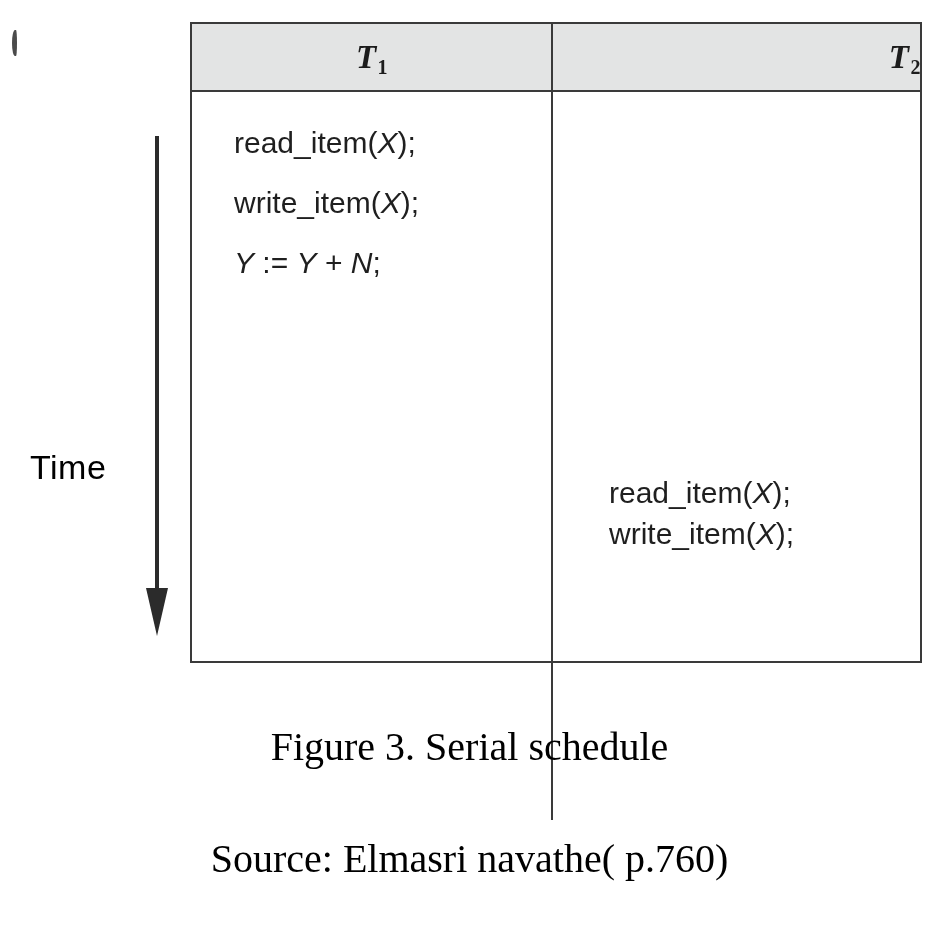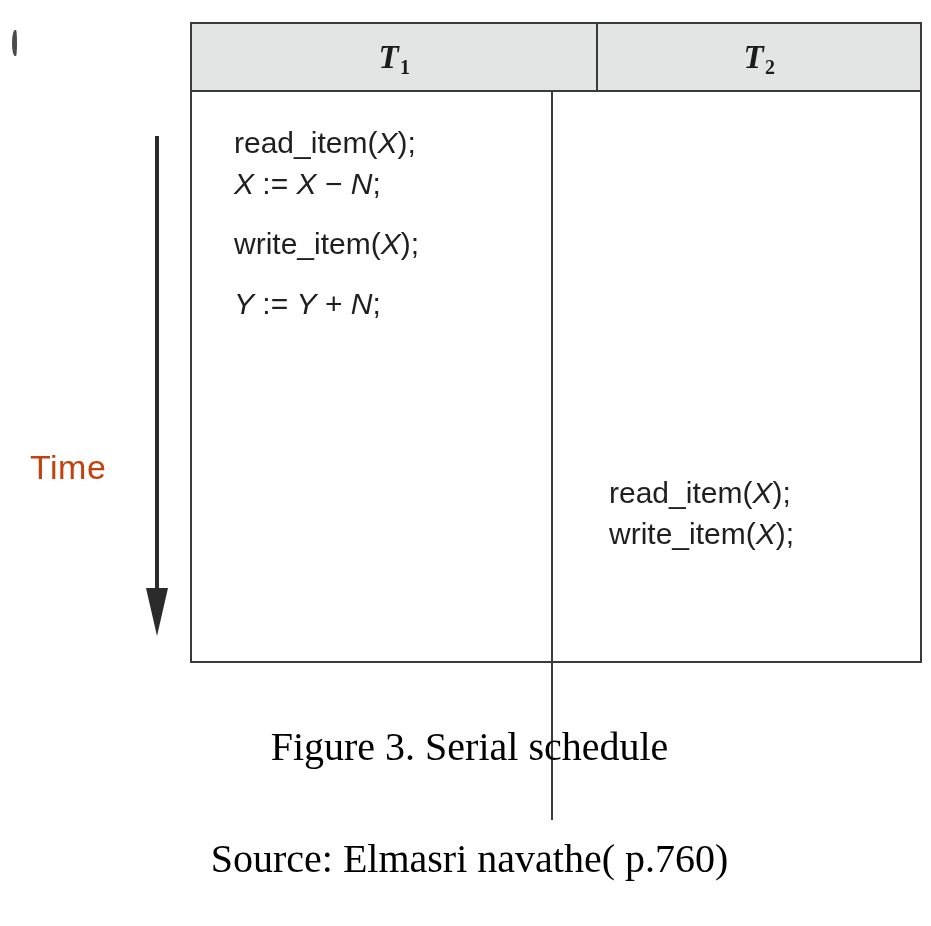--- a/index.html
+++ b/index.html
@@ -35,21 +35,21 @@
     top: 120px;
     width: 190px;
     height: 520px;
   }
   .time-label {
     position: absolute;
     left: 30px;
     top: 328px;
     font-size: 34px;
     letter-spacing: .5px;
-    color: #c2410c;
+    color: #000000;
     white-space: nowrap;
   }
   .time-arrow {
     position: absolute;
     left: 143px;
     top: 16px;
     width: 28px;
     height: 500px;
   }
 
@@ -71,25 +71,26 @@
     border-bottom: 2px solid #3a3a3a;
     box-sizing: border-box;
   }
   .th {
     display: flex;
     align-items: center;
     justify-content: center;
     box-sizing: border-box;
   }
   .th.col1 {
-    width: 406px;
+    width: 361px;
     border-right: 2px solid #3a3a3a;
   }
   .th.col2 {
     flex: 1;
+    justify-content: flex-end;
   }
   .th-text {
     font-family: "Liberation Serif", serif;
     font-style: italic;
     font-weight: bold;
     font-size: 33px;
     color: #1c1c1c;
     letter-spacing: .5px;
   }
   .th-text sub {
@@ -183,21 +184,20 @@
       <span class="th-text"><i>T</i><sub>2</sub></span>
     </div>
   </div>
 
   <div class="tbody">
     <div class="td col1">
       <div class="stmt-block t1">
 
         <div class="stmt-group">
           <div class="stmt">read_item(<em>X</em>);</div>
-          <div class="stmt"><em>X</em> := <em>X</em> − <em>N</em>;</div>
         </div>
 
         <div class="stmt-group">
           <div class="stmt">write_item(<em>X</em>);</div>
         </div>
 
         <div class="stmt-group">
           <div class="stmt"><em>Y</em> := <em>Y</em> + <em>N</em>;</div>
         </div>
 

